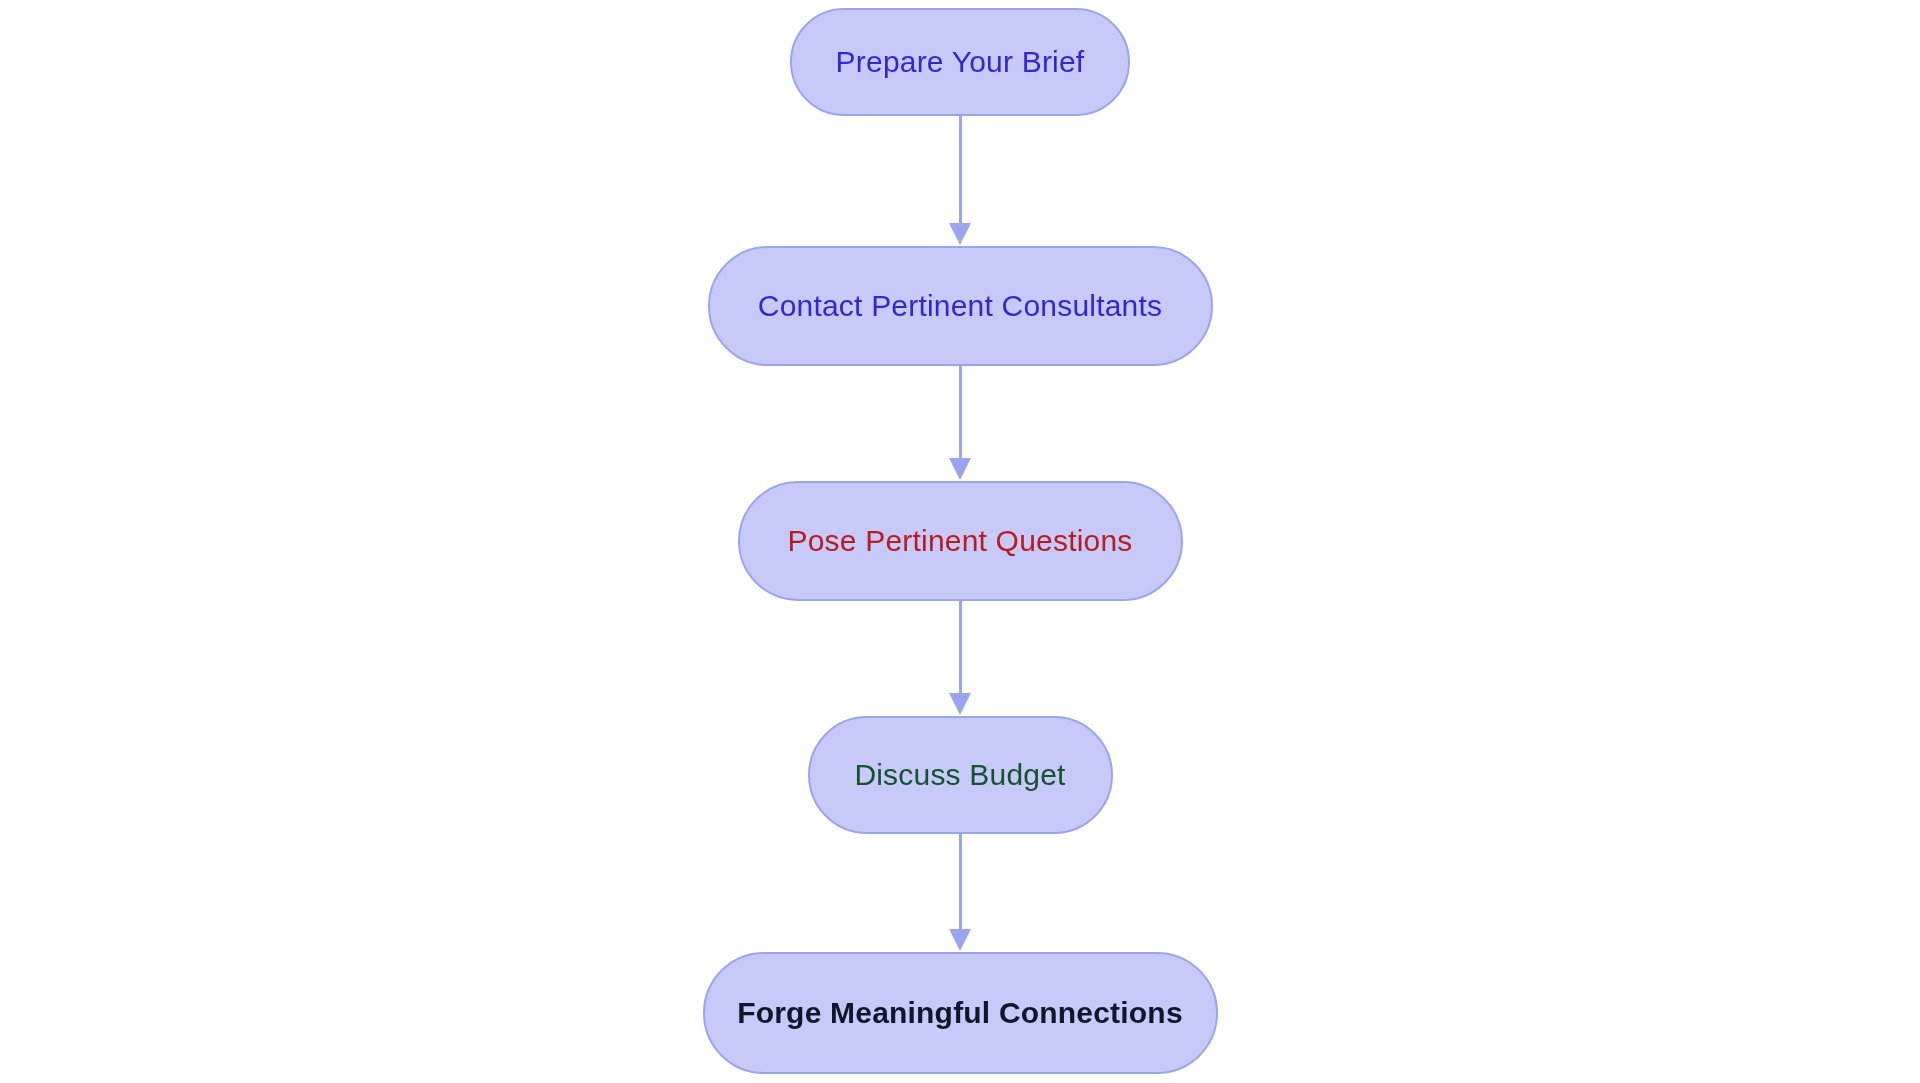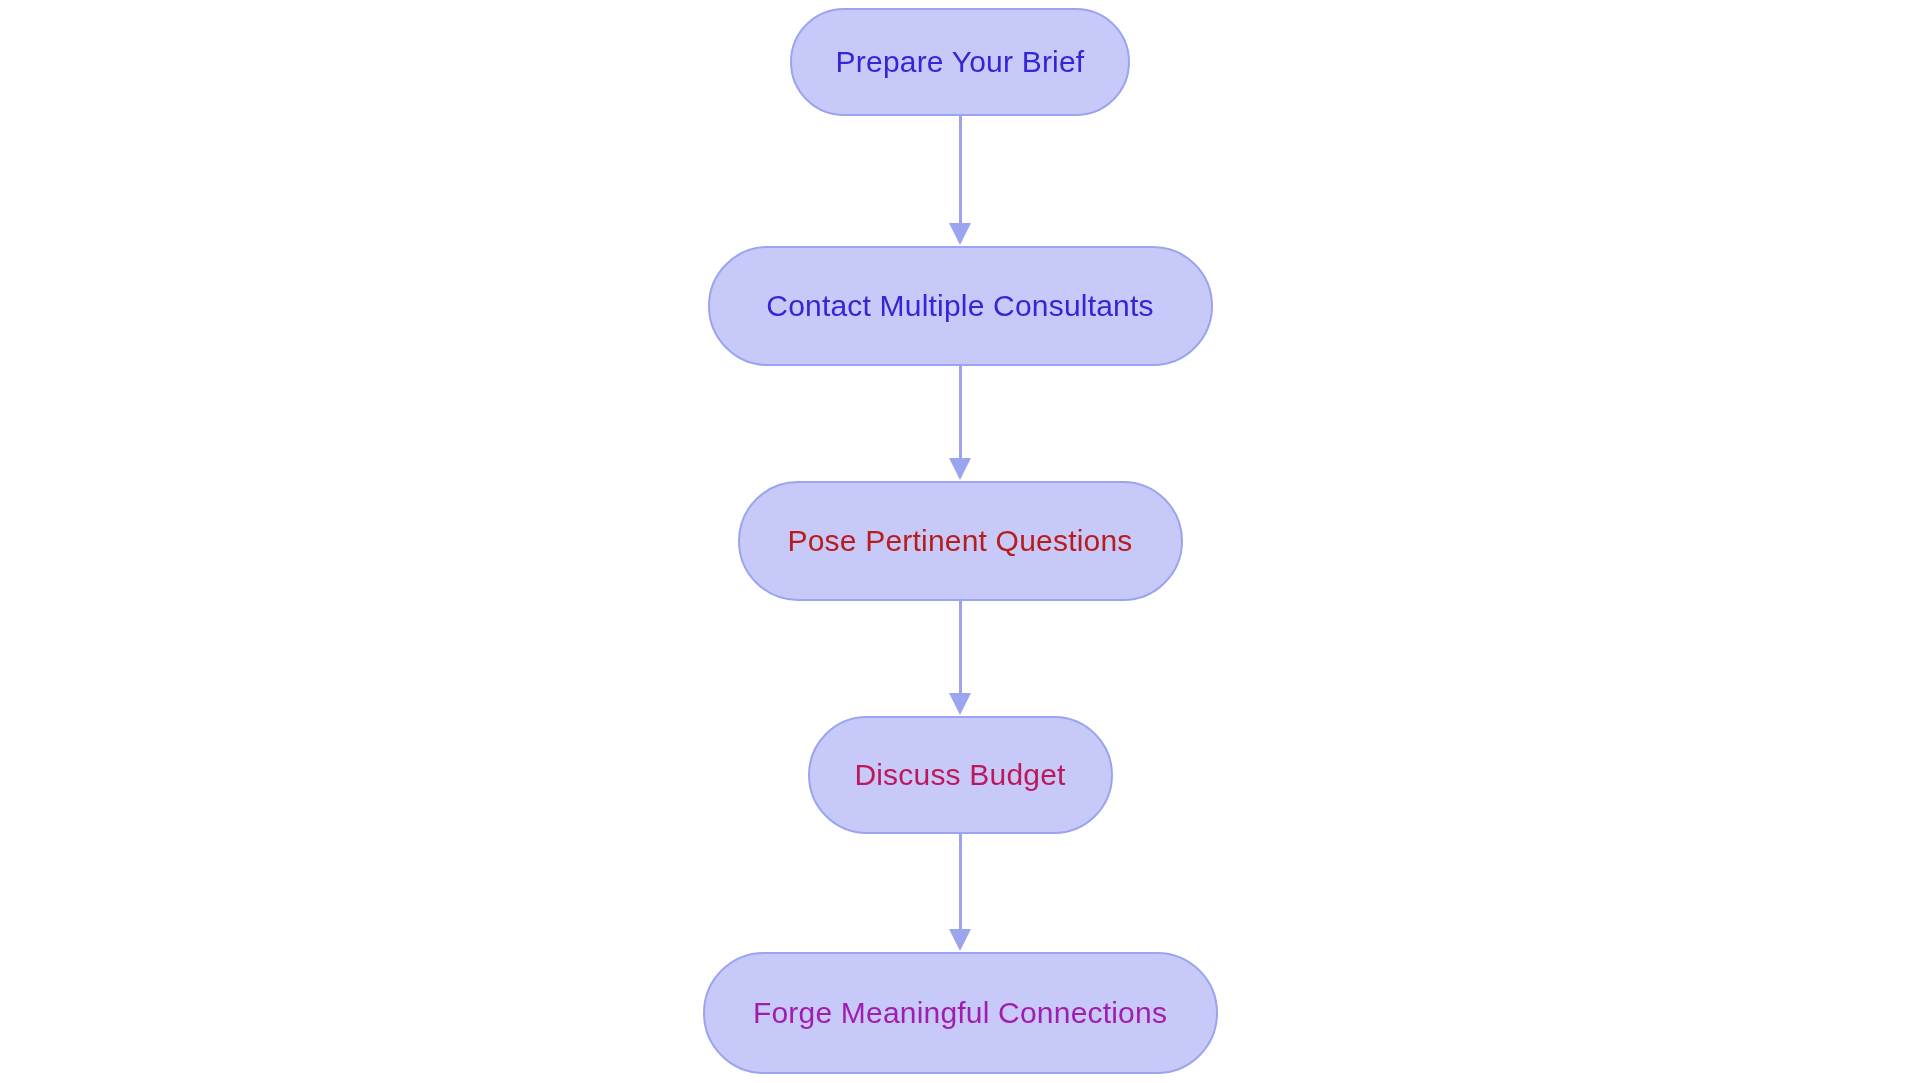--- a/index.html
+++ b/index.html
@@ -112,44 +112,44 @@
     <div class="flow-node n1" style="background: rgb(199, 202, 249); border-color: rgb(155, 164, 239); color: rgb(51, 38, 214);">
       <span class="flow-node-label" style="color: rgb(51, 38, 214);">Prepare Your Brief</span>
     </div>
 
     <div class="flow-connector c1">
       <div class="connector-line" style="background: rgb(155, 164, 239);"></div>
       <div class="connector-head" style="border-top-color: rgb(155, 164, 239);"></div>
     </div>
 
     <div class="flow-node n2" style="background: rgb(199, 202, 249); border-color: rgb(155, 164, 239); color: rgb(51, 38, 214);">
-      <span class="flow-node-label" style="color: rgb(51, 38, 214);">Contact Multiple Consultants</span>
+      <span class="flow-node-label" style="color: rgb(51, 38, 214);">Contact Pertinent Consultants</span>
     </div>
 
     <div class="flow-connector c2">
       <div class="connector-line" style="background: rgb(155, 164, 239);"></div>
       <div class="connector-head" style="border-top-color: rgb(155, 164, 239);"></div>
     </div>
 
     <div class="flow-node n3" style="background: rgb(199, 202, 249); border-color: rgb(155, 164, 239); color: rgb(51, 38, 214);">
       <span class="flow-node-label" style="color: #b91c1c;">Pose Pertinent Questions</span>
     </div>
 
     <div class="flow-connector c3">
       <div class="connector-line" style="background: rgb(155, 164, 239);"></div>
       <div class="connector-head" style="border-top-color: rgb(155, 164, 239);"></div>
     </div>
 
     <div class="flow-node n4" style="background: rgb(199, 202, 249); border-color: rgb(155, 164, 239); color: rgb(51, 38, 214);">
-      <span class="flow-node-label" style="color: #be185d;">Discuss Budget</span>
+      <span class="flow-node-label" style="color: #14532d;">Discuss Budget</span>
     </div>
 
     <div class="flow-connector c4">
       <div class="connector-line" style="background: rgb(155, 164, 239);"></div>
       <div class="connector-head" style="border-top-color: rgb(155, 164, 239);"></div>
     </div>
 
     <div class="flow-node n5" style="background: rgb(199, 202, 249); border-color: rgb(155, 164, 239); color: rgb(51, 38, 214);">
-      <span class="flow-node-label" style="color: #a21caf;">Forge Meaningful Connections</span>
+      <span class="flow-node-label" style="color: #0f172a; font-weight: bold;">Forge Meaningful Connections</span>
     </div>
 
   </div>
 </div>
 
 </body></html>

